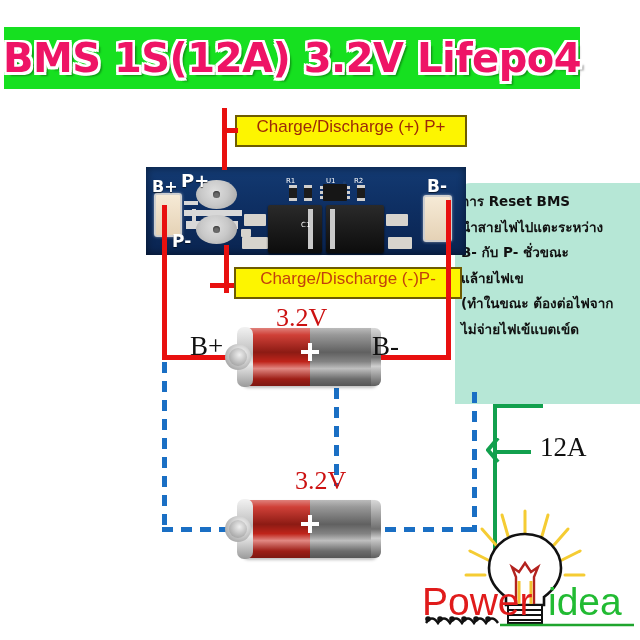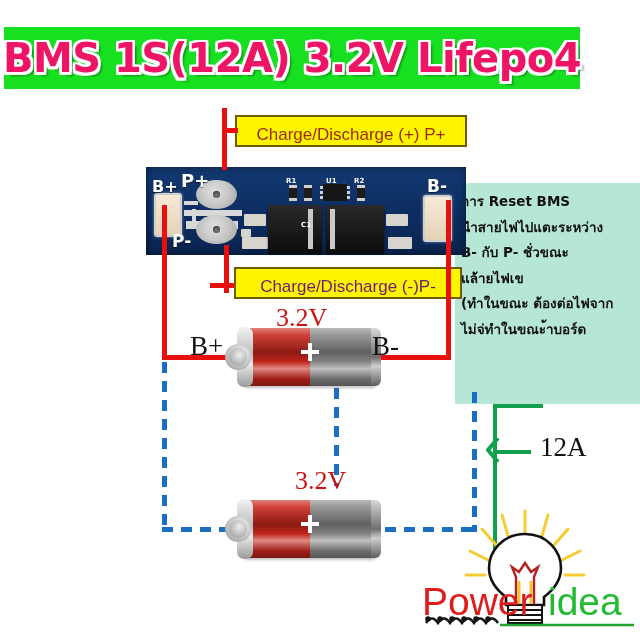--- a/index.html
+++ b/index.html
@@ -20,25 +20,25 @@
 
   
   .thai-panel{position:absolute;left:455px;top:183px;width:185px;height:221px;
       background:#b6e7d6;border-top-left-radius:16px;border-bottom-left-radius:0;
       border-top-right-radius:0;padding:6px 0 0 6px;box-sizing:border-box;}
   .thai-line{font-size:13.5px;color:#111;line-height:25.5px;white-space:nowrap;
       font-family:"DejaVu Sans","Liberation Sans",sans-serif;font-weight:600;}
 
   
   .callout{position:absolute;background:#fdf500;border:2px solid #6e5c00;
-      display:flex;align-items:flex-end;justify-content:center;box-sizing:border-box;}
+      display:flex;align-items:flex-start;justify-content:center;box-sizing:border-box;}
   #callout-top{left:235px;top:115px;width:232px;height:32px;}
   #callout-top .ctext{color:#9c2a08;font-size:17px;white-space:nowrap;}
   #callout-bottom{left:234px;top:267px;width:228px;height:32px;}
-  #callout-bottom .ctext{color:#701a75;font-size:17px;white-space:nowrap;}
+  #callout-bottom .ctext{color:#c2410c;font-size:17px;white-space:nowrap;}
 
   
   .pcb{position:absolute;left:146px;top:167px;width:320px;height:88px;
        background:linear-gradient(180deg,#133a72 0%,#0e2f63 45%,#0a2450 100%);
        box-shadow:inset 0 0 8px rgba(0,0,0,.5);}
   .pcb::after{content:"";position:absolute;inset:0;
        background:
          radial-gradient(circle at 12% 82%, rgba(255,255,255,.06) 1px, transparent 2px),
          radial-gradient(circle at 62% 18%, rgba(255,255,255,.05) 1px, transparent 2px),
          radial-gradient(circle at 88% 70%, rgba(255,255,255,.05) 1px, transparent 2px);}
@@ -54,21 +54,21 @@
         border-radius:50%;background:#6b6b6b;box-shadow:inset 0 1px 2px #333;}
   .trace{position:absolute;background:#d8d8d8;z-index:3;}
   .mosfet{position:absolute;background:linear-gradient(180deg,#2a2a2a,#0c0c0c);
           border-radius:2px;z-index:5;box-shadow:0 1px 2px rgba(0,0,0,.8);}
   .mosfet .lead{position:absolute;background:#c9c9c9;}
   .chip{position:absolute;background:#161616;border-radius:1px;z-index:5;}
   .chip .pin{position:absolute;background:#cfcfcf;width:3px;height:3px;}
   .res{position:absolute;background:#1c1c1c;z-index:5;}
   .res .cap{position:absolute;background:#d0cfcd;width:100%;height:3px;}
   .smd{position:absolute;background:#d7d4cd;z-index:5;border-radius:1px;}
-  .compname{position:absolute;color:#fff;font-size:7px;font-weight:bold;z-index:6;
+  .compname{position:absolute;color:#fff;font-size:7px;font-weight:normal;z-index:6;
       font-family:"DejaVu Sans",sans-serif;}
 
   
   .wire-red{position:absolute;background:#e8100f;z-index:7;}
   .wire-blue{position:absolute;z-index:6;}
   .bd-h{background-image:linear-gradient(to right,#1a6fc4 0 11px,transparent 11px 19px);
         background-size:19px 100%;}
   .bd-v{background-image:linear-gradient(to bottom,#1a6fc4 0 11px,transparent 11px 19px);
         background-size:100% 19px;}
   .wire-green{position:absolute;background:#12a04e;z-index:7;}
@@ -110,21 +110,21 @@
   <div class="banner">
     <span class="banner-text">BMS 1S(12A) 3.2V Lifepo4</span>
   </div>
 
   <div class="thai-panel">
     <div class="thai-line">การ Reset BMS</div>
     <div class="thai-line">นำสายไฟไปแตะระหว่าง</div>
     <div class="thai-line"> B- กับ P- ชั่วขณะ</div>
     <div class="thai-line">แล้ายไฟเข</div>
     <div class="thai-line">(ทำในขณะ ต้องต่อไฟจาก</div>
-    <div class="thai-line">ไม่จ่ทำในขณะ้าบอร์ด</div>
+    <div class="thai-line">ไม่จ่ายไฟเข้แบตเข์ด</div>
   </div>
 
   <div class="wire-red" style="left:222px;top:108px;width:5px;height:62px;"></div>
   <div class="wire-red" style="left:222px;top:128px;width:16px;height:5px;"></div>
 
   <div class="wire-red" style="left:224px;top:245px;width:5px;height:48px;"></div>
   <div class="wire-red" style="left:210px;top:283px;width:24px;height:5px;"></div>
 
   <div class="wire-red" style="left:162px;top:205px;width:5px;height:153px;"></div>
   <div class="wire-red" style="left:162px;top:355px;width:115px;height:5px;"></div>

